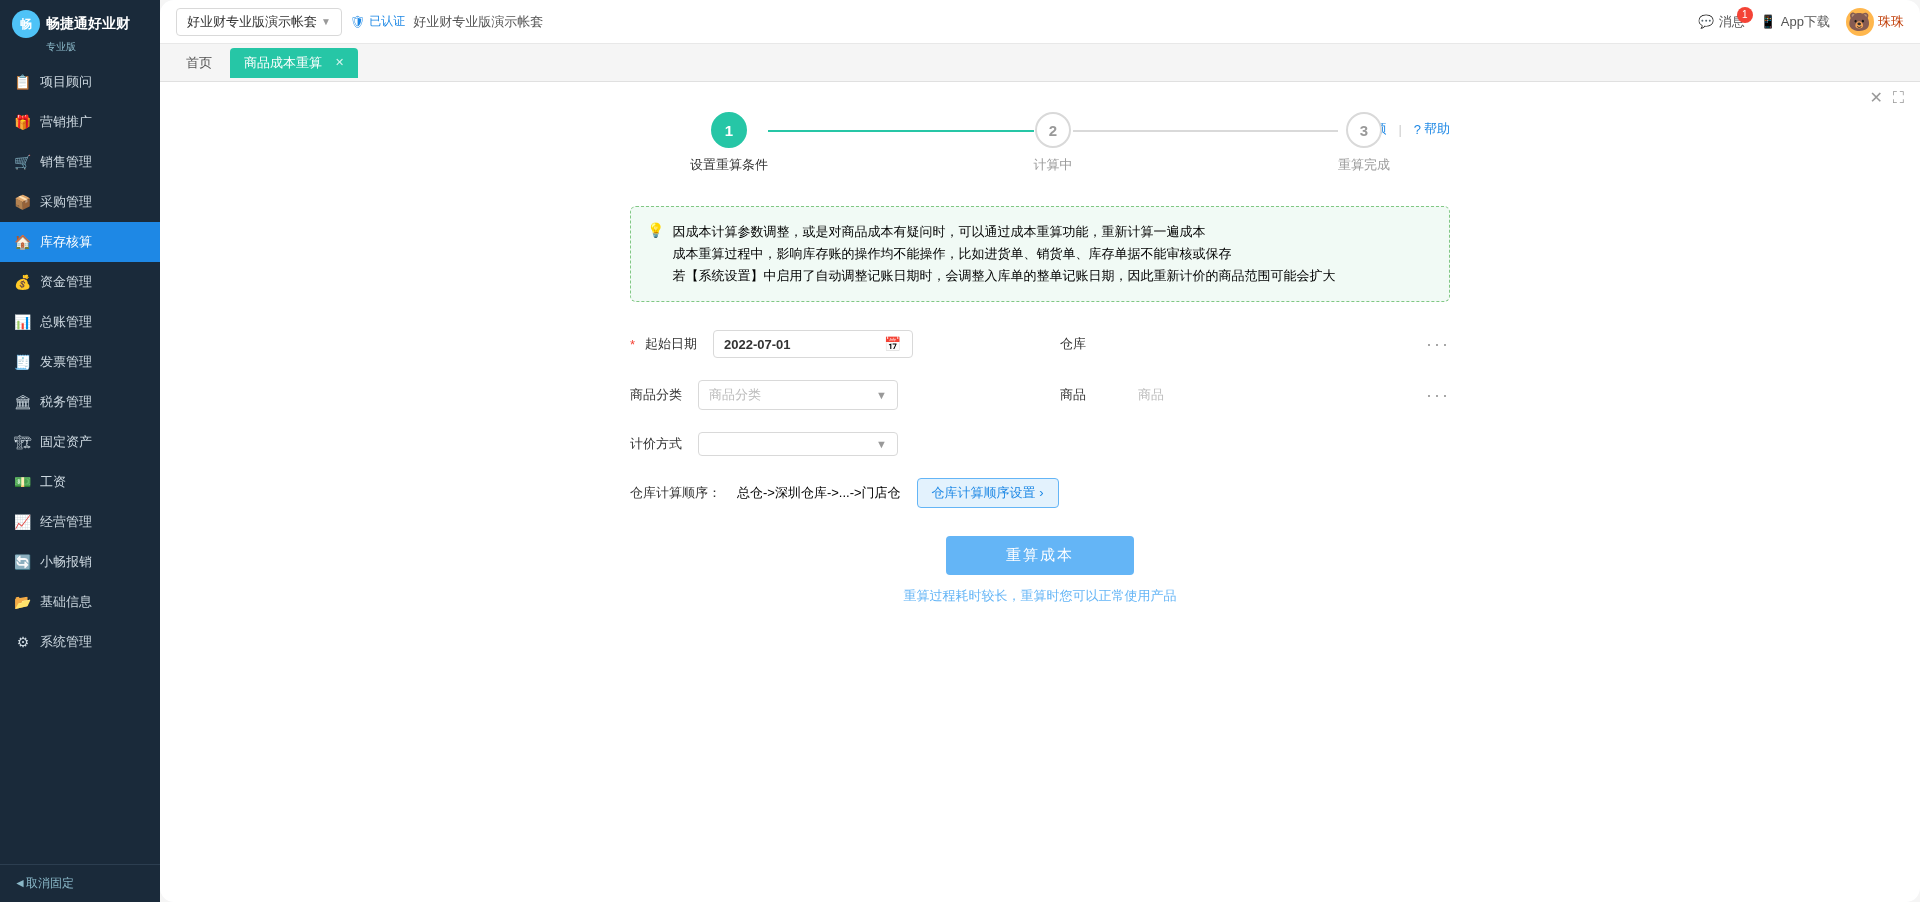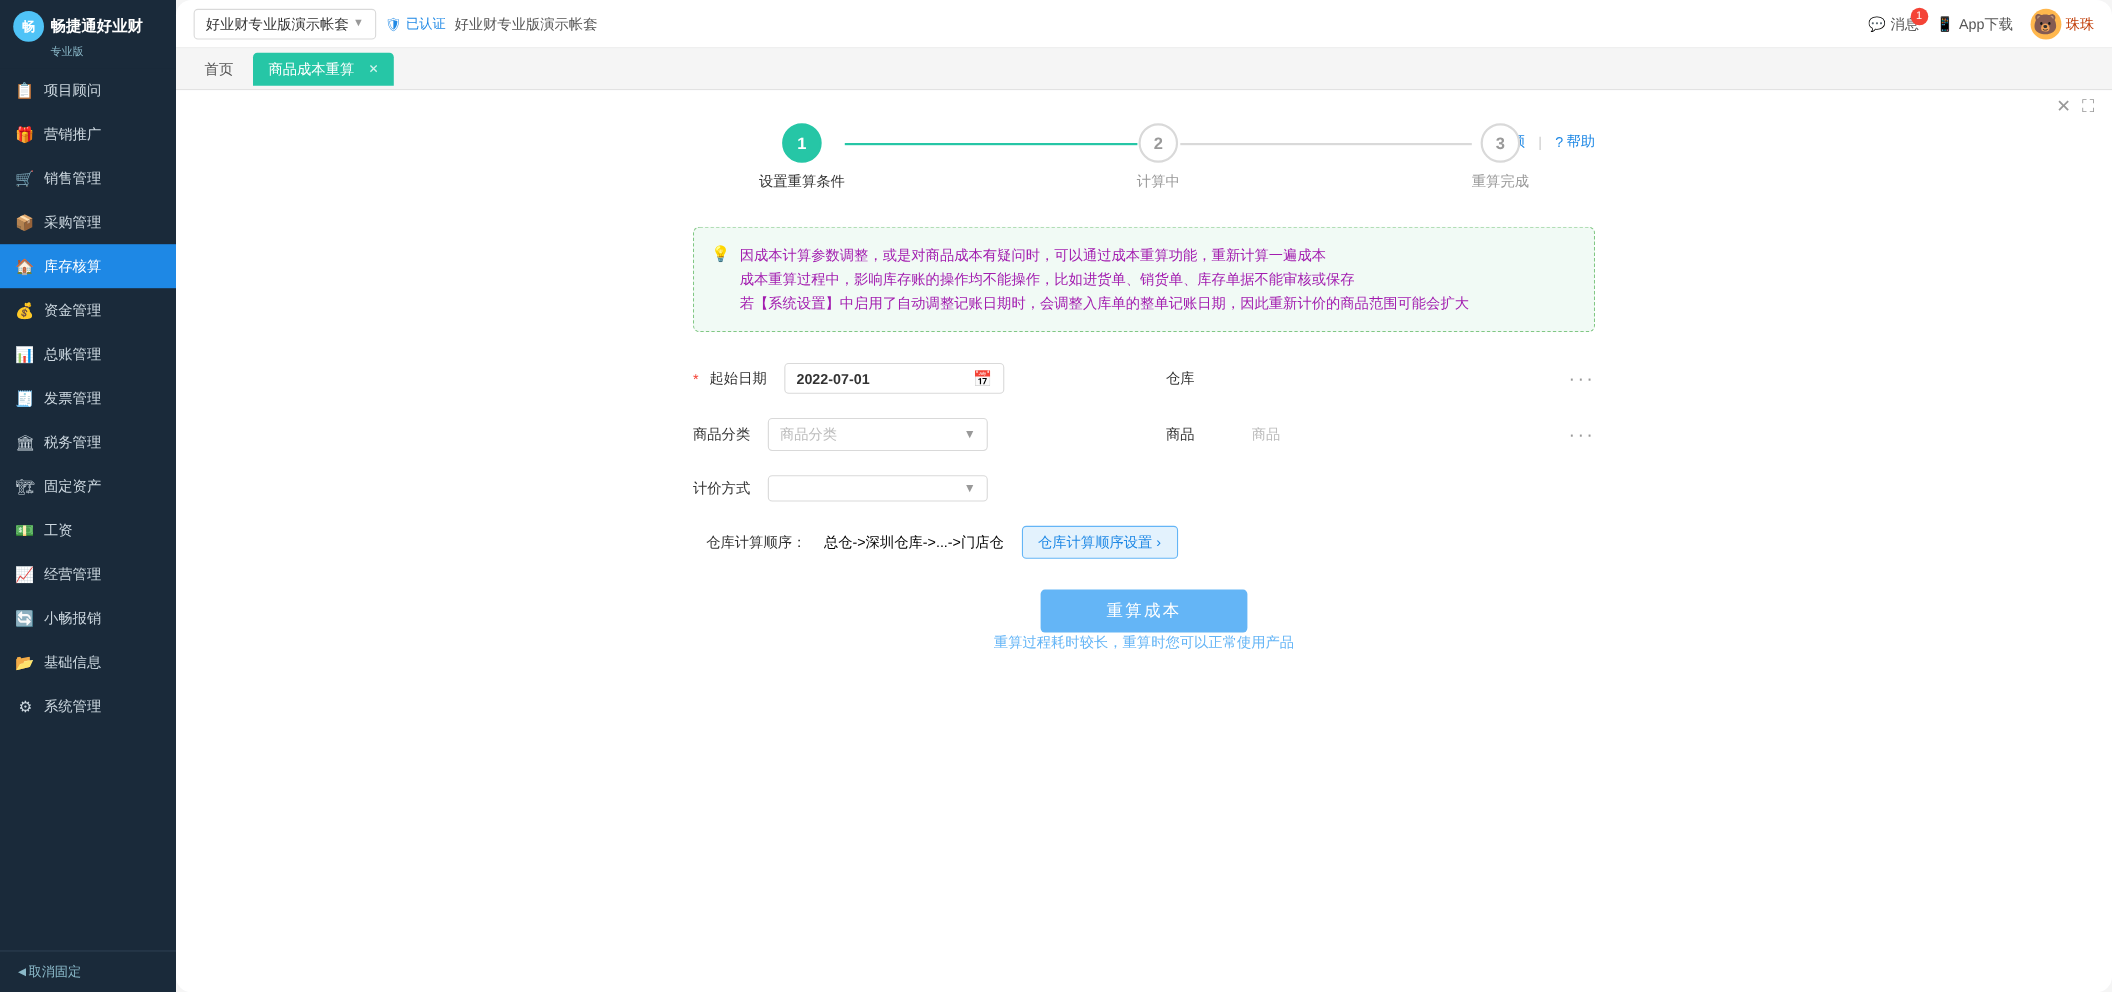--- a/index.html
+++ b/index.html
@@ -273,21 +273,21 @@
     .info-box {
       border: 1px dashed #81c784;
       background: #f1faf5;
       border-radius: 6px;
       padding: 14px 16px;
       margin-bottom: 28px;
       display: flex;
       gap: 8px;
     }
     .info-icon { color: #26c6a6; font-size: 14px; margin-top: 1px; }
-    .info-text { color: #a21caf; font-size: 13px; line-height: 1.7; }
+    .info-text { color: #000000; font-size: 13px; line-height: 1.7; }
 
     
     .form-row {
       display: flex;
       align-items: center;
       gap: 40px;
       margin-bottom: 22px;
     }
     .form-field {
       display: flex;
@@ -360,20 +360,21 @@
       background: #e3f2fd;
       cursor: pointer;
       font-size: 13px;
     }
 
     
     .recalc-section {
       display: flex;
       flex-direction: column;
       align-items: center;
+      gap: 12px;
       margin-top: 10px;
     }
     .recalc-btn {
       background: #64b5f6;
       color: #fff;
       border: none;
       border-radius: 4px;
       padding: 10px 60px;
       font-size: 15px;
       cursor: pointer;
@@ -602,21 +603,21 @@
           <span class="field-label">计价方式</span>
           <div class="field-select">
             <span class="placeholder" style="flex:1;"></span>
             <span class="chevron">▼</span>
           </div>
         </div>
         <div class="form-field"></div>
       </div>
 
       <div class="calc-order-row">
-        <span style="color:#333; font-size:13px;margin-left:12px;">仓库计算顺序：</span>
+        <span style="color:#333; font-size:13px;">仓库计算顺序：</span>
         <span style="color:#000000; font-size:13px;">总仓-&gt;深圳仓库-&gt;...-&gt;门店仓</span>
         <div class="calc-order-btn">
           <span>仓库计算顺序设置 ›</span>
         </div>
       </div>
 
       <div class="recalc-section">
         <button class="recalc-btn">重算成本</button>
         <span class="recalc-note">重算过程耗时较长，重算时您可以正常使用产品</span>
       </div>

